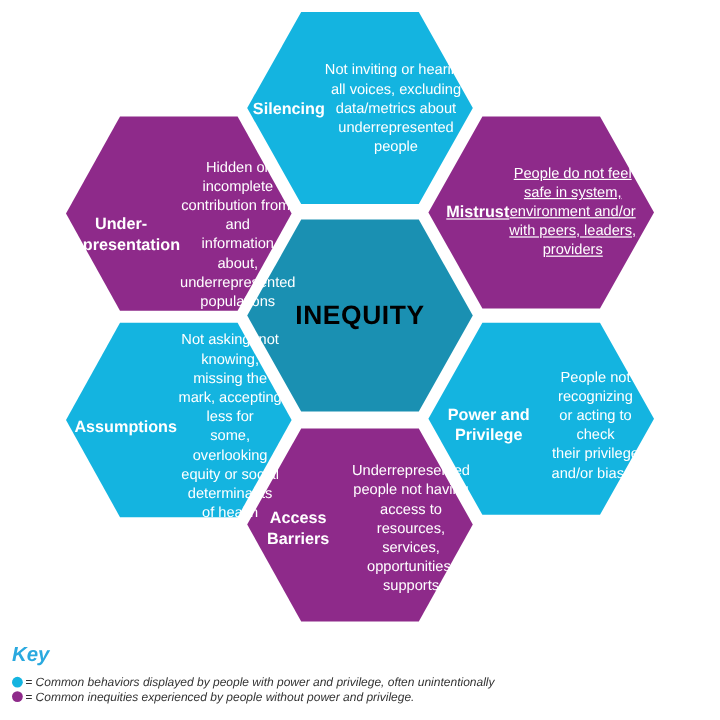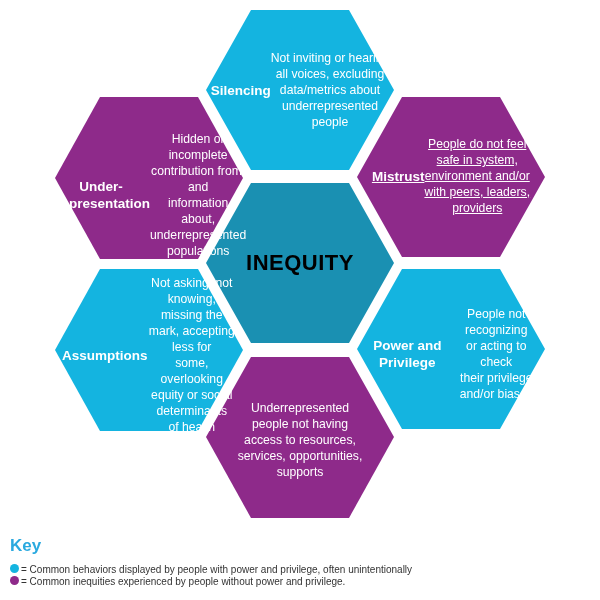--- a/index.html
+++ b/index.html
@@ -5,21 +5,21 @@
     html, body { margin: 0; padding: 0; background: #ffffff; }
     body { width: 600px; height: 600px; position: relative; overflow: hidden;
            font-family: "Liberation Sans", "DejaVu Sans", sans-serif; }
     #diagram { position: absolute; left: 0; top: 0; width: 600px; height: 530px; }
     .hex-text { position: absolute; color: #ffffff; text-align: center;
                 display: flex; flex-direction: row; align-items: center; justify-content: center;
                 font-size: 12.2px; line-height: 16px; }
     .hex-title { font-weight: bold; font-size: 13.5px; line-height: 17px; }
     .hex-desc { white-space: pre-line; }
     .center-title { font-size: 22px; font-weight: bold; letter-spacing: 0.5px; color: #000000; }
-    #key { position: absolute; left: 10px; top: 536px; width: 580px; }
+    #key { position: absolute; left: 10px; top: 536px; width: 580px; font-style: italic; }
     .key-title { font-size: 17px; font-weight: bold; color: #2aa9df; margin-bottom: 8px; }
     .key-row { display: flex; align-items: flex-start; font-size: 10px; color: #333333; height: 12px; }
     .key-dot { width: 9px; height: 9px; border-radius: 50%; display: inline-block; margin-right: 2px; }
   </style>
 </head>
 <body>
 
 <div id="diagram">
   <svg width="600" height="530" viewBox="0 0 600 530" style="position:absolute;left:0;top:0;">
 
@@ -83,20 +83,21 @@
 
   <div class="hex-text" style="left:362px;top:314px;width:178px;height:80px;">
     <div class="hex-title">Power and Privilege</div>
     <div class="hex-desc">People not recognizing
 or acting to check
 their privilege
 and/or biases</div>
   </div>
 
   <div class="hex-text" style="left:206px;top:392px;width:188px;height:96px;">
+    <div class="hex-title">Access Barriers</div>
     <div class="hex-desc">Underrepresented
 people not having
 access to resources,
 services, opportunities,
 supports</div>
   </div>
 </div>
 
 <div id="key">
   <div class="key-title">Key</div>

